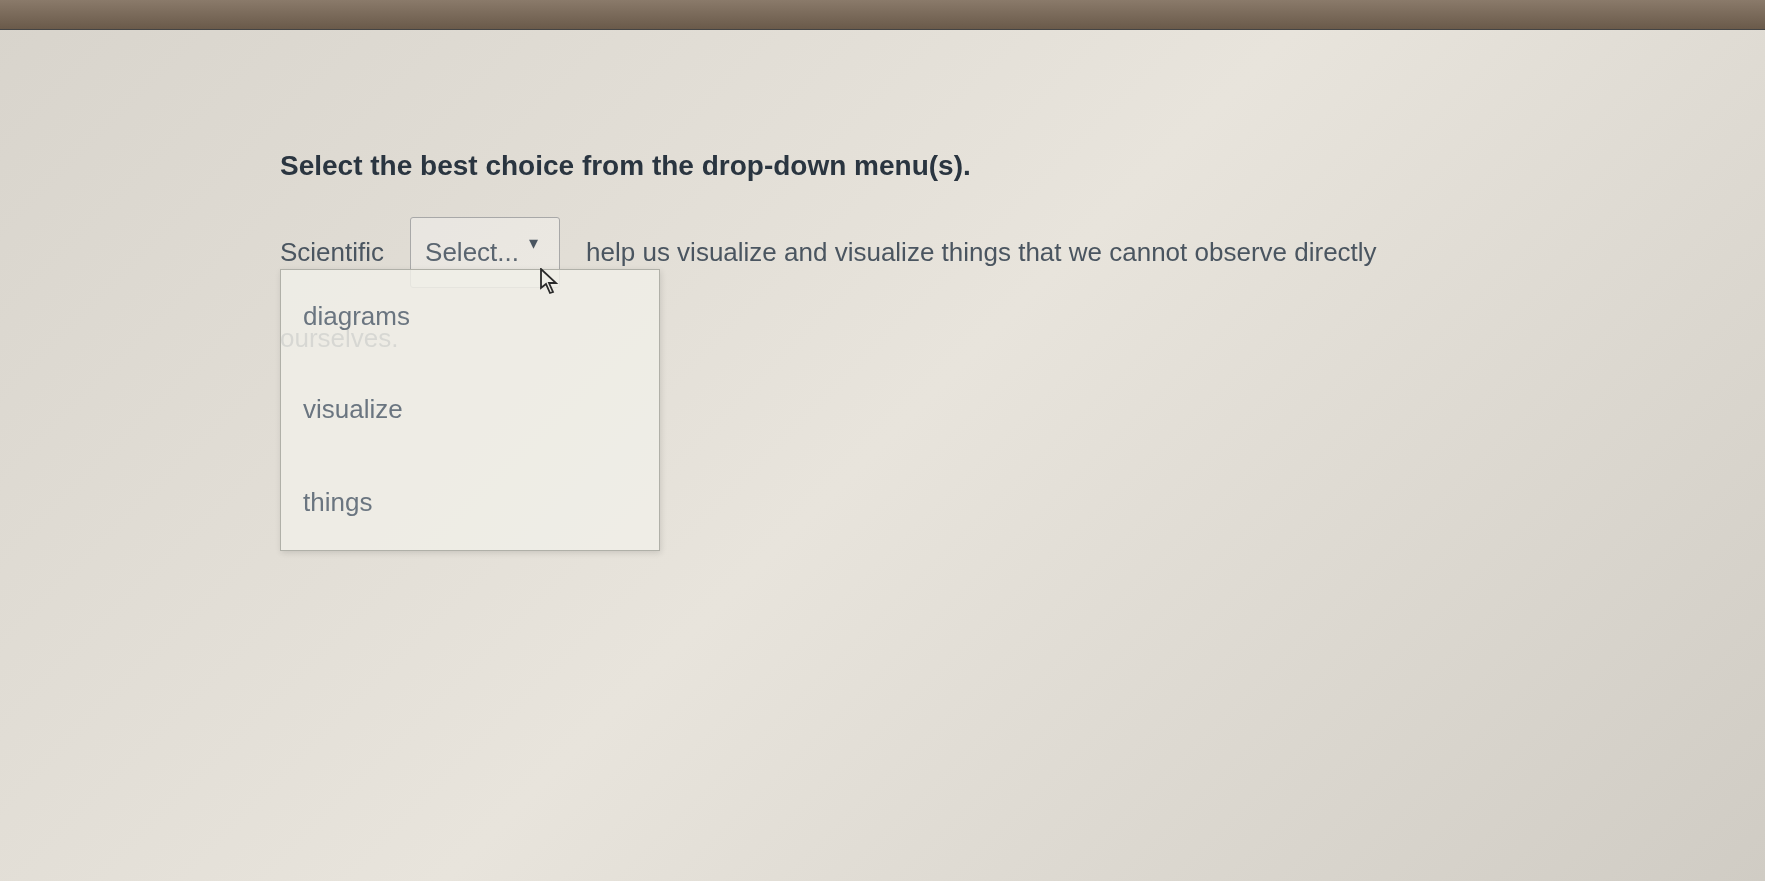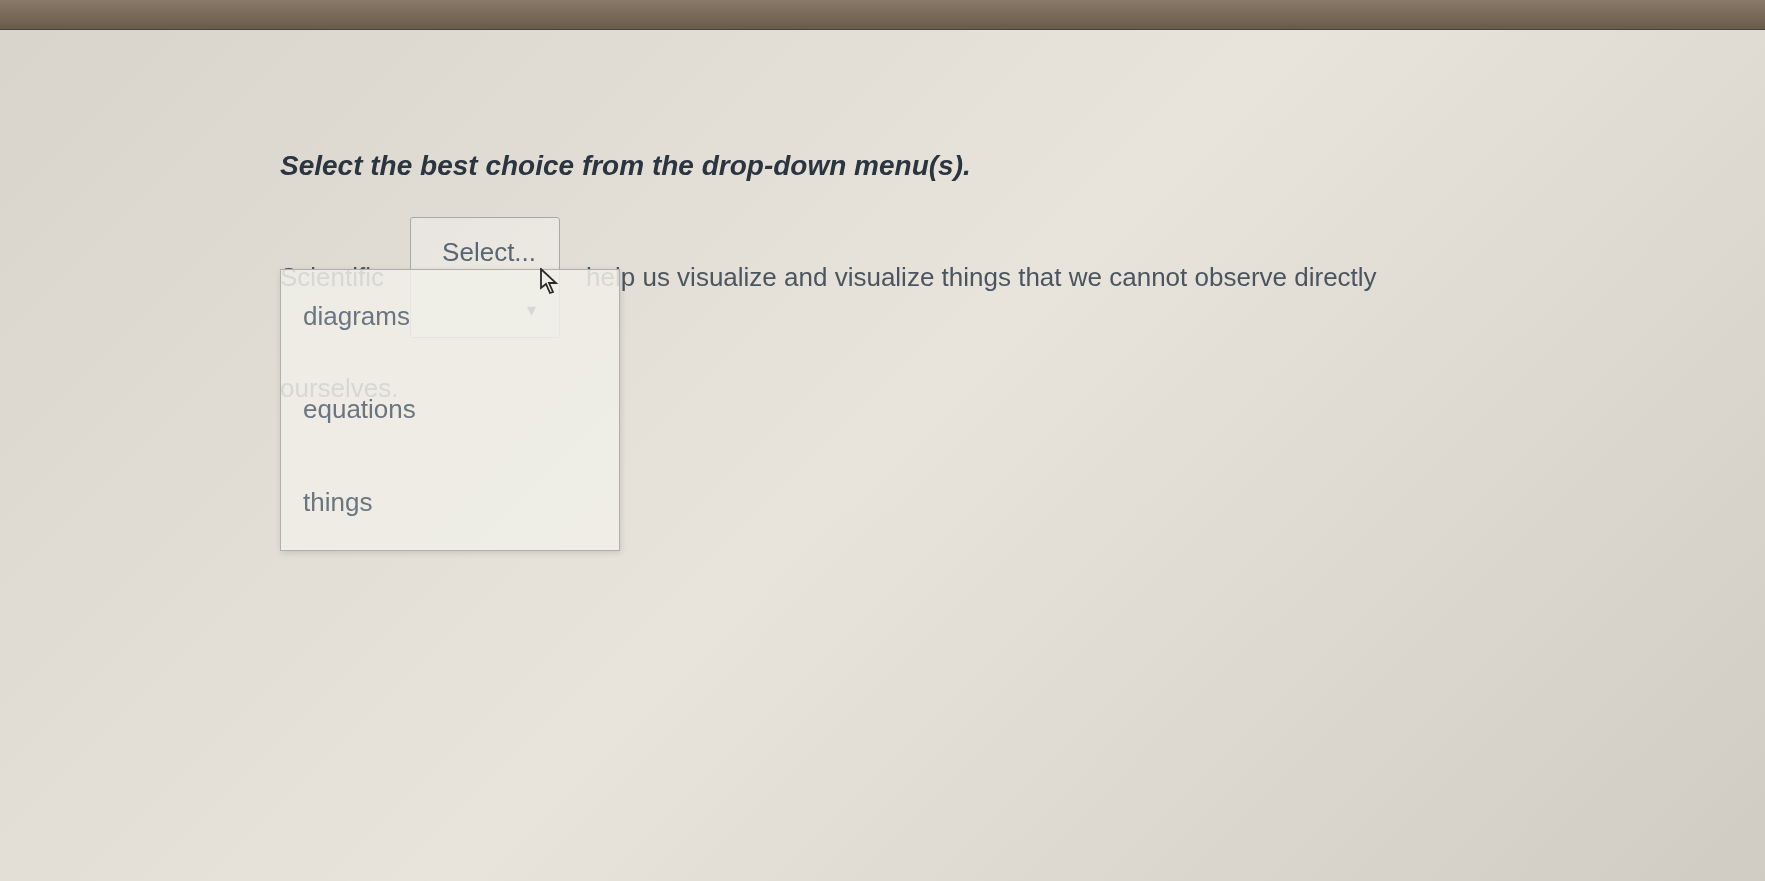--- a/index.html
+++ b/index.html
@@ -20,21 +20,20 @@
       background: linear-gradient(to bottom, #8a7a6a 0%, #6a5a4a 100%);
       border-bottom: 1px solid #444;
     }
     .content-area {
       padding: 120px 280px 0 280px;
       color: #3a4550;
     }
     .instruction {
       font-size: 28px;
       font-weight: 700;
-      font-style: italic;
       color: #2a3540;
       margin-bottom: 35px;
     }
     .sentence-container {
       font-size: 26px;
       color: #4a5560;
       line-height: 2.2;
       position: relative;
     }
     .sentence-line1 {
@@ -46,41 +45,40 @@
     }
     .text-segment {
       color: #4a5560;
     }
     .dropdown-wrapper {
       position: relative;
       display: inline-block;
     }
     .dropdown-trigger {
       display: inline-flex;
-      align-items: flex-end;
+      align-items: flex-start;
       gap: 10px;
-      padding: 6px 23px;
+      padding: 6px 14px;
       border: 1px solid #a8a8a8;
       background: rgba(255,255,255,0.3);
       border-radius: 3px;
       color: #5a6570;
       font-size: 26px;
       cursor: pointer;
       min-width: 150px;
-      flex-direction: column;
     }
     .chevron {
       font-size: 18px;
       color: #4a5560;
     }
     .dropdown-menu {
       position: absolute;
       top: 52px;
       left: 0;
-      width: 340px;
+      width: 380px;
       background: rgba(240,238,232,0.85);
       border: 1px solid #b0b0a8;
       box-shadow: 1px 2px 6px rgba(0,0,0,0.12);
       z-index: 10;
     }
     .dropdown-option {
       padding: 18px 22px;
       font-size: 26px;
       color: #6a7580;
       cursor: pointer;
@@ -129,18 +127,18 @@
       </div>
 
       <span class="text-segment">help us visualize and visualize things that we cannot observe directly</span>
     </div>
 
     <div class="sentence-line2">
       <span class="text-segment line2-text">ourselves.</span>
 
       <div class="dropdown-menu">
         <div class="dropdown-option">diagrams</div>
-        <div class="dropdown-option">equations</div>
+        <div class="dropdown-option">visualize</div>
         <div class="dropdown-option">things</div>
       </div>
     </div>
   </div>
 </div>
 
 </body></html>

